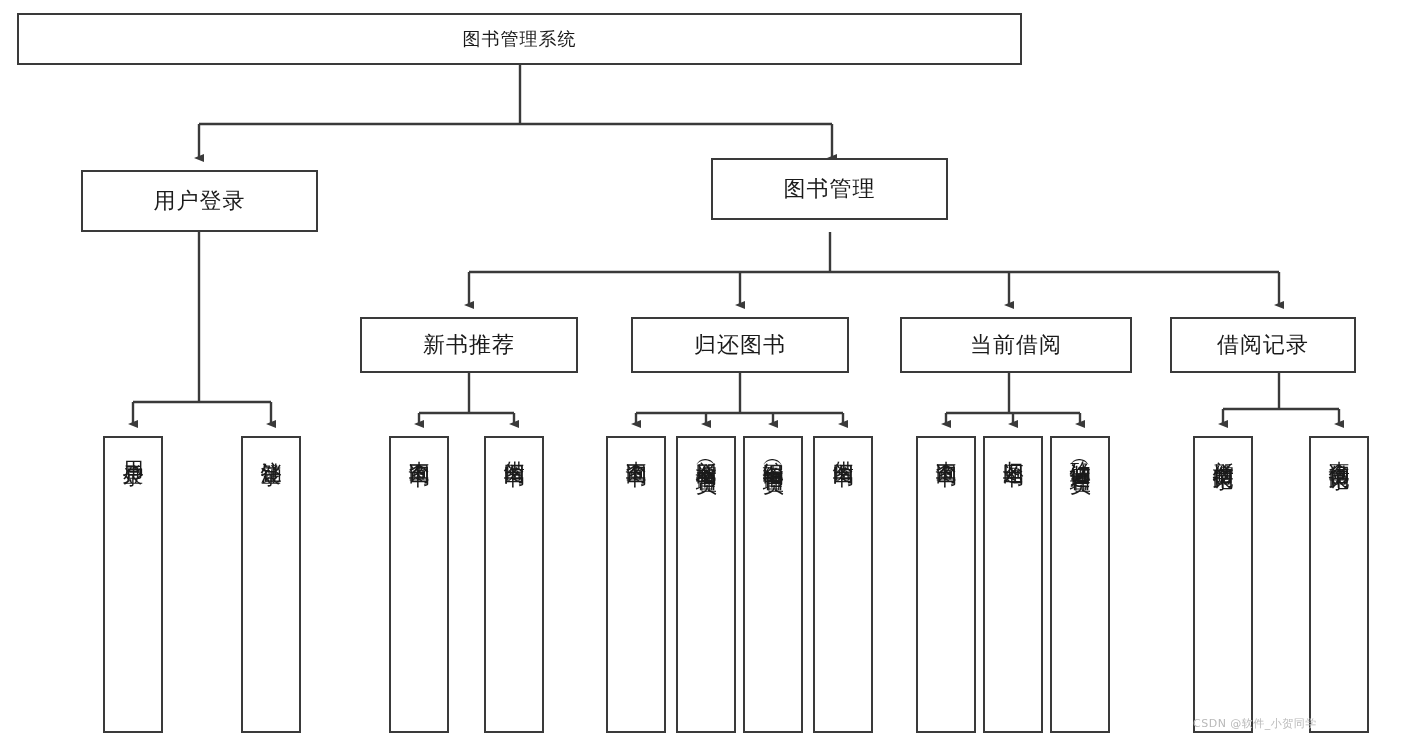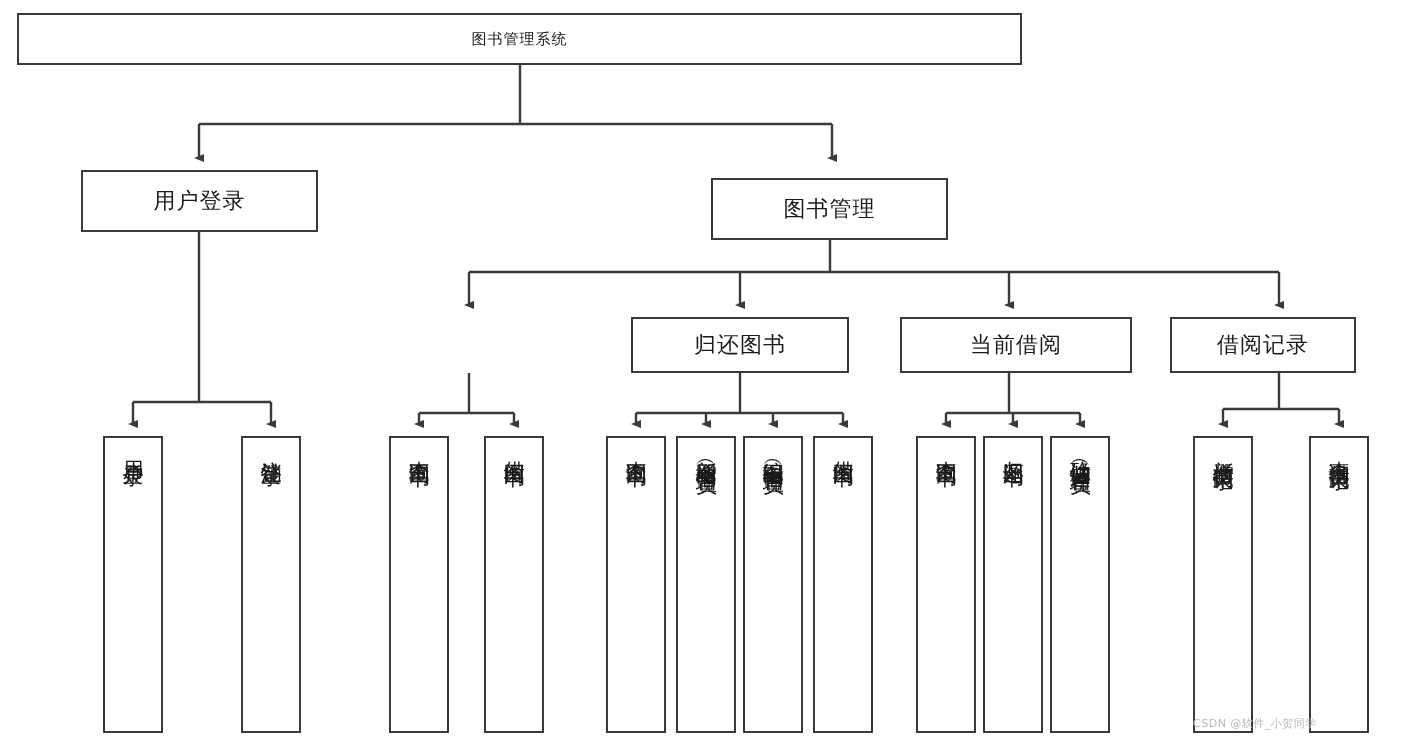--- a/index.html
+++ b/index.html
@@ -48,21 +48,21 @@
   }
   .node.vert .label {
     writing-mode: vertical-rl;
     text-orientation: upright;
     font-size: 21px;
     line-height: 1.25;
     letter-spacing: 2px;
     white-space: nowrap;
     display: block;
   }
-  .node.root .label { font-size: 15px; }
+  .node.root .label { font-size: 18px; }
   .watermark {
     position: absolute;
     font-size: 11px;
     color: #b9b9b9;
     letter-spacing: 0.5px;
     white-space: nowrap;
     user-select: none;
   }
 </style>
 </head>
@@ -120,24 +120,27 @@
     </g>
   </svg>
 
   <div class="node horiz root" style="left:17px; top:13px; width:1005px; height:52px;">
     <span class="label">图书管理系统</span>
   </div>
 
   <div class="node horiz" style="left:81px; top:170px; width:237px; height:62px;">
     <span class="label">用户登录</span>
   </div>
-  <div class="node horiz" style="left:711px; top:178px; width:237px; height:62px;">
+  <div class="node horiz" style="left:711px; top:158px; width:237px; height:62px;">
     <span class="label">图书管理</span>
   </div>
 
+  <div class="node horiz" style="left:360px; top:317px; width:218px; height:56px;">
+    <span class="label">新书推荐</span>
+  </div>
   <div class="node horiz" style="left:631px; top:317px; width:218px; height:56px;">
     <span class="label">归还图书</span>
   </div>
   <div class="node horiz" style="left:900px; top:317px; width:232px; height:56px;">
     <span class="label">当前借阅</span>
   </div>
   <div class="node horiz" style="left:1170px; top:317px; width:186px; height:56px;">
     <span class="label">借阅记录</span>
   </div>
 

